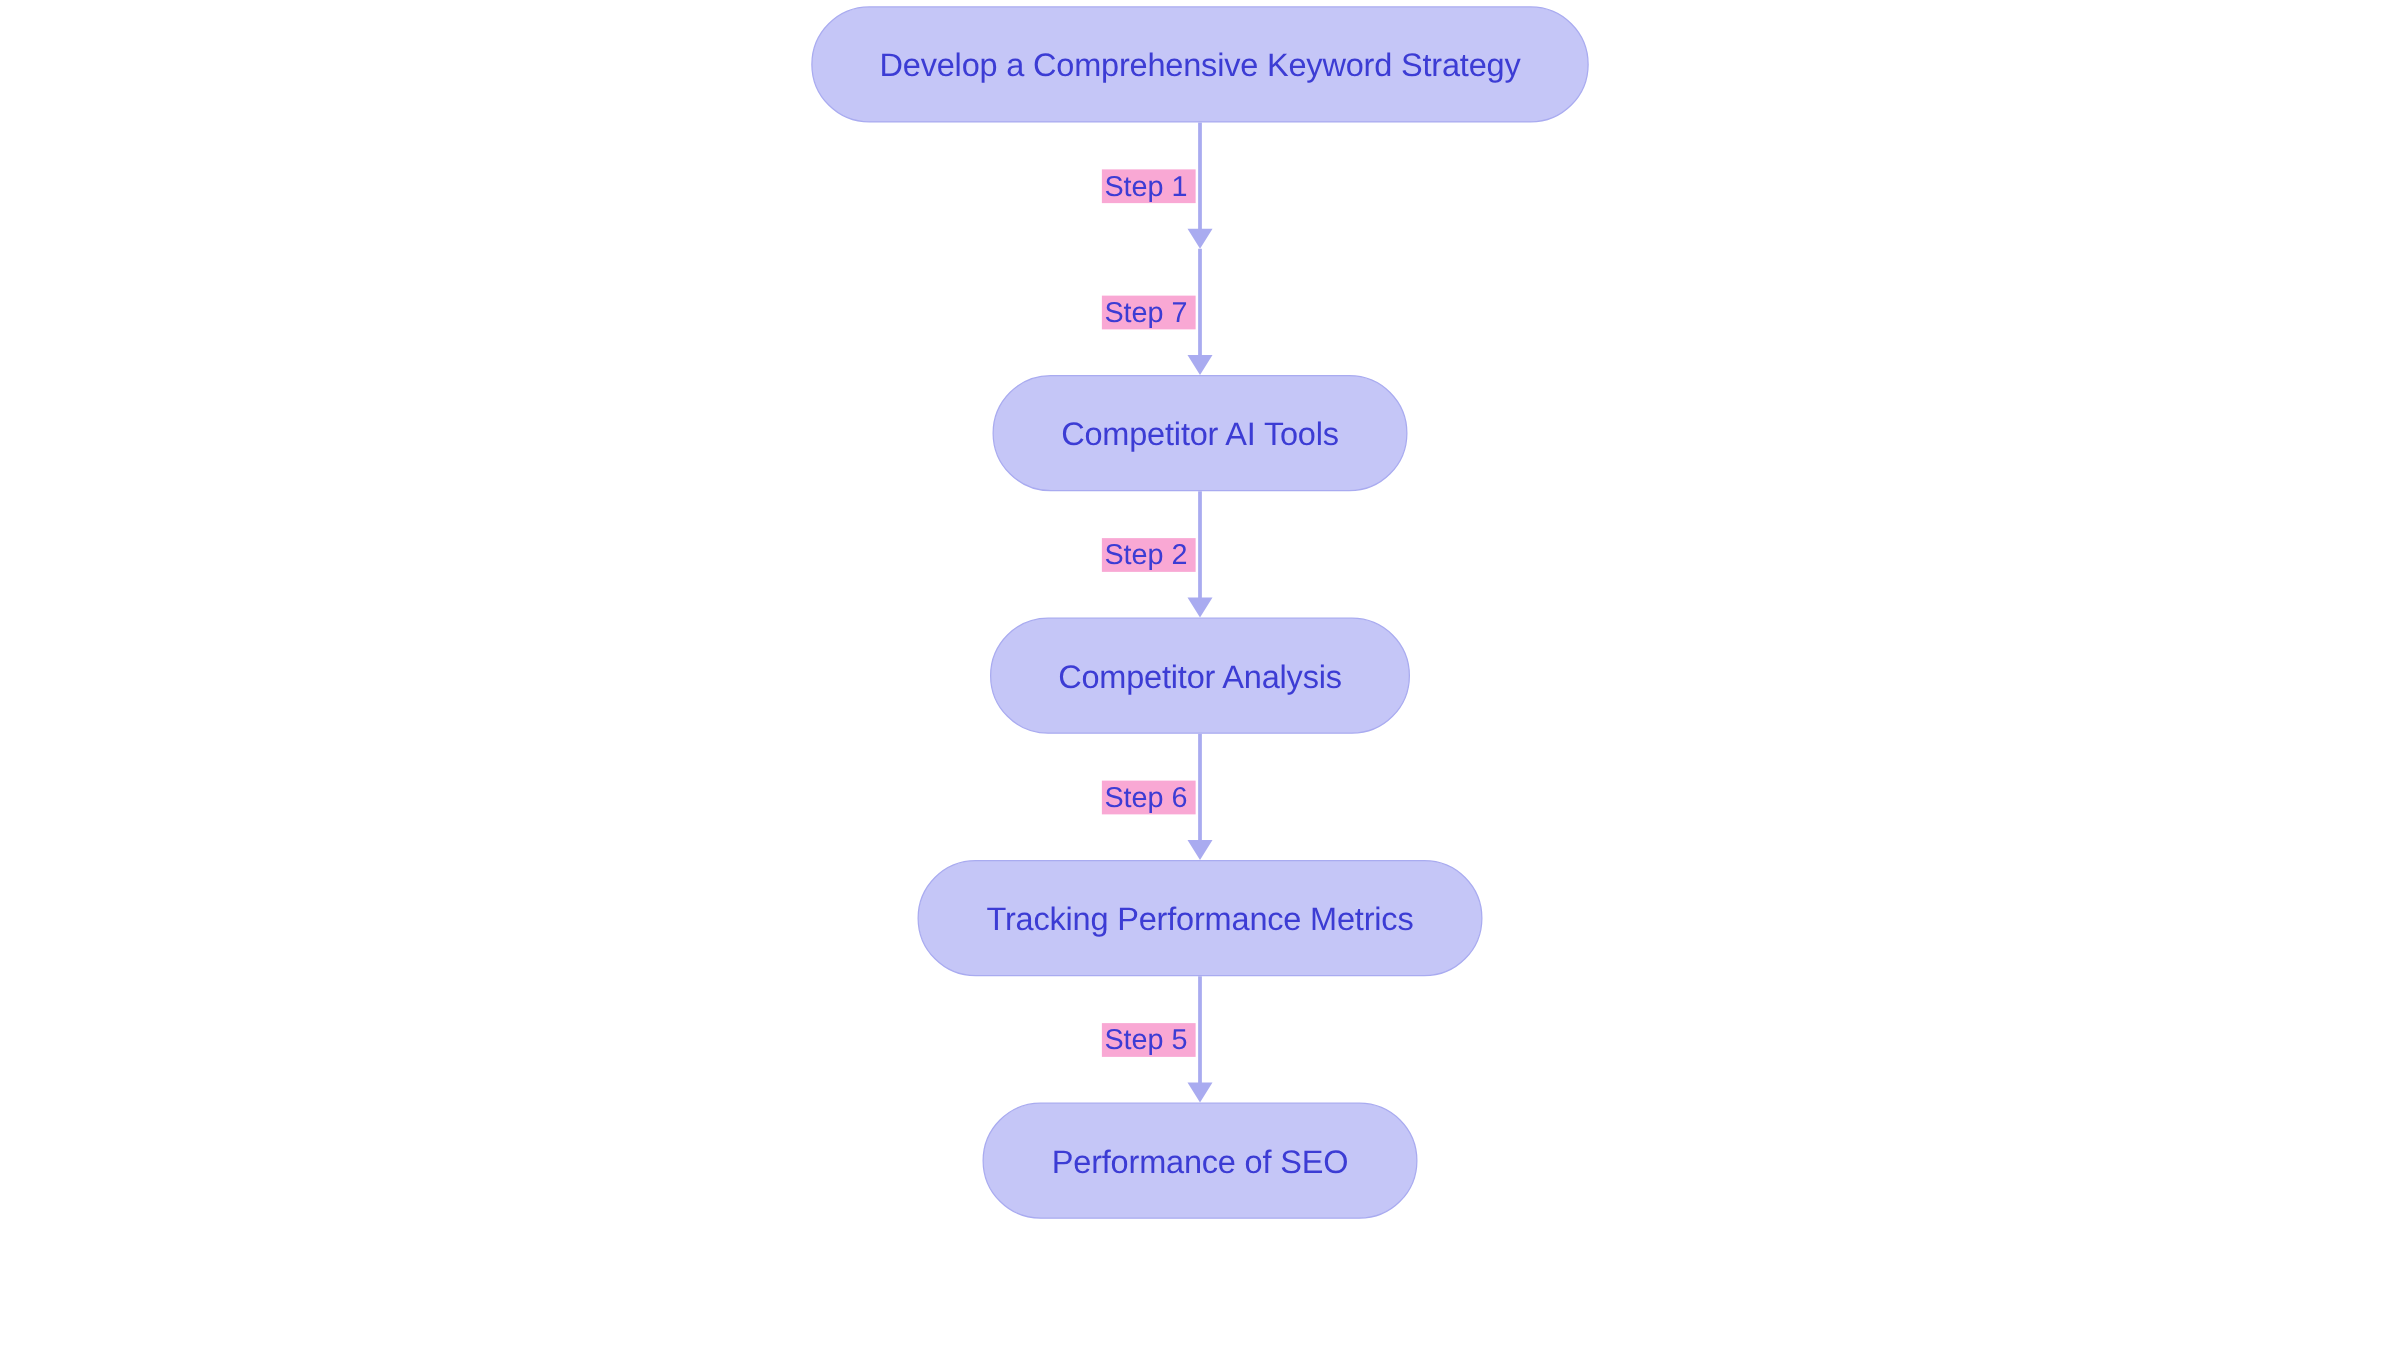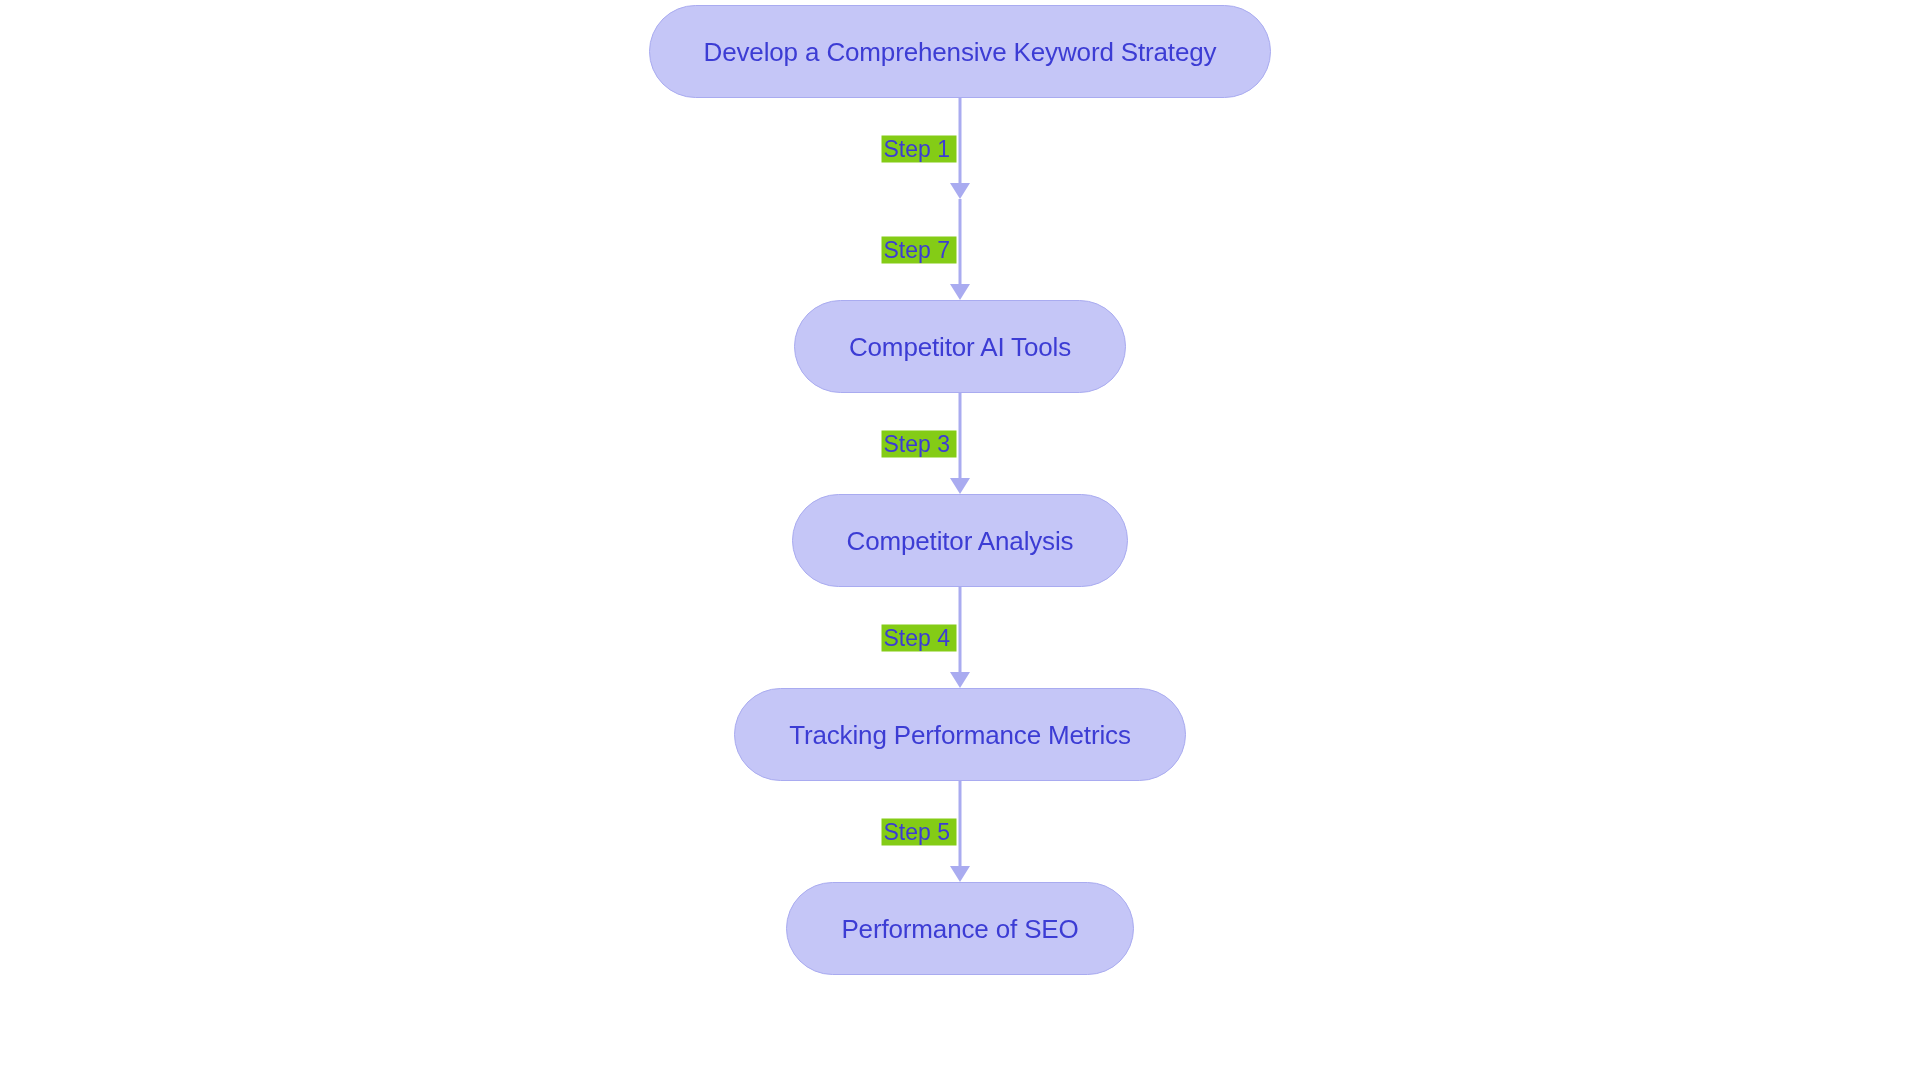--- a/index.html
+++ b/index.html
@@ -84,21 +84,21 @@
   .connector .edge-label {
     position: absolute;
     left: 50%;
     top: 50%;
     transform: translate(-100%, -50%);
     margin-left: -4px;
     color: #3c3cd4;
     font-size: 23px;
     line-height: 1;
     white-space: nowrap;
-    background: #84cc16;
+    background: #f9a8d4;
     padding: 2px 6px 2px 2px;
   }
 </style>
 </head>
 <body>
 
 <div id="flowchart">
   <div class="flow-column">
 
     <div class="node">
@@ -117,31 +117,31 @@
       <span class="edge-label">Step 7</span>
       <span class="arrowhead"></span>
     </div>
 
     <div class="node">
       <span>Competitor AI Tools</span>
     </div>
 
     <div class="connector">
       <span class="line"></span>
-      <span class="edge-label">Step 3</span>
+      <span class="edge-label">Step 2</span>
       <span class="arrowhead"></span>
     </div>
 
     <div class="node">
       <span>Competitor Analysis</span>
     </div>
 
     <div class="connector">
       <span class="line"></span>
-      <span class="edge-label">Step 4</span>
+      <span class="edge-label">Step 6</span>
       <span class="arrowhead"></span>
     </div>
 
     <div class="node">
       <span>Tracking Performance Metrics</span>
     </div>
 
     <div class="connector">
       <span class="line"></span>
       <span class="edge-label">Step 5</span>

